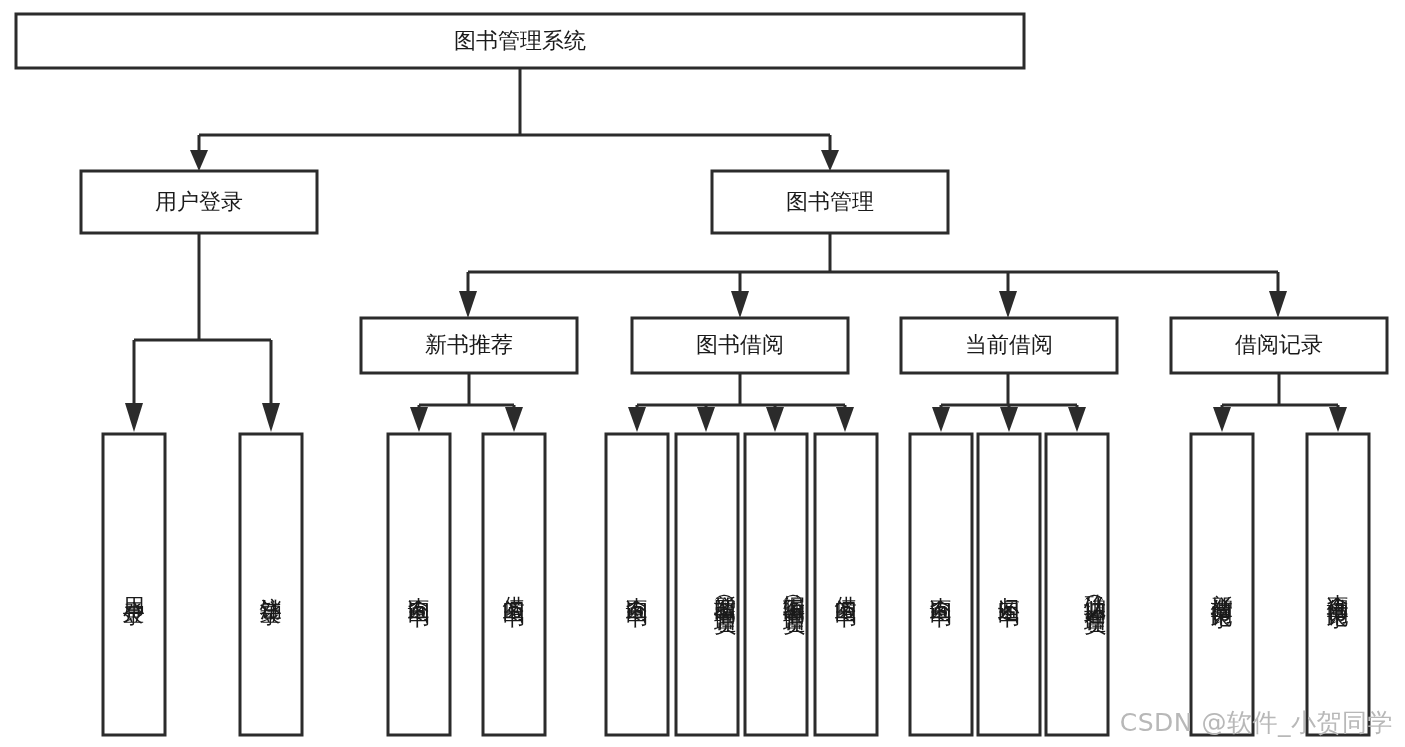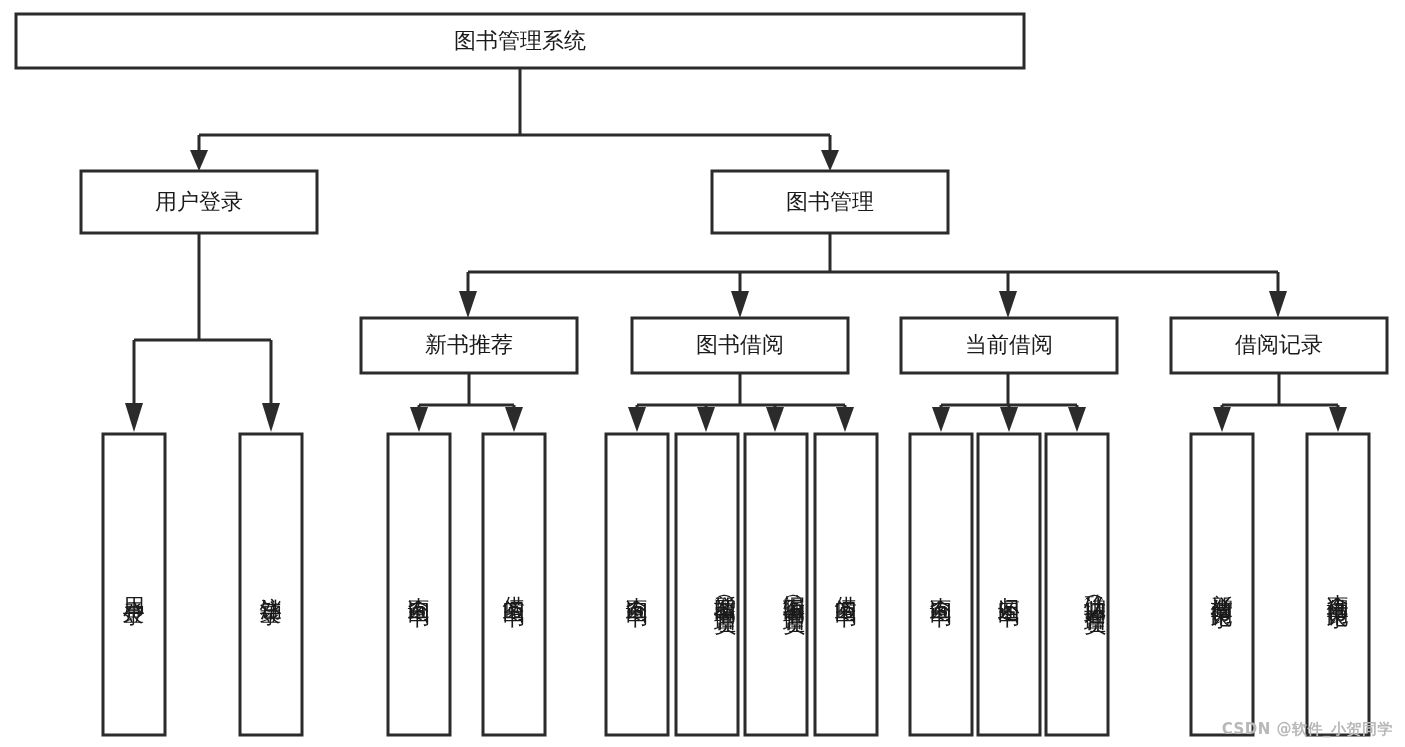--- a/index.html
+++ b/index.html
@@ -61,25 +61,24 @@
     align-items: center;
     justify-content: center;
     pointer-events: none;
     white-space: nowrap;
   }
   .watermark {
     position: absolute;
     right: 12px;
     bottom: 8px;
     font-family: "DejaVu Sans", "Liberation Sans", sans-serif;
-    font-size: 15px;
+    font-size: 25px;
     color: #b8b8b8;
     letter-spacing: 0.5px;
     white-space: nowrap;
-    font-weight: bold;
   }
 </style>
 </head>
 <body>
 
 <div id="diagram-root">
 
   <svg id="diagram-svg" viewBox="0 0 1405 747">
 
     <g>

